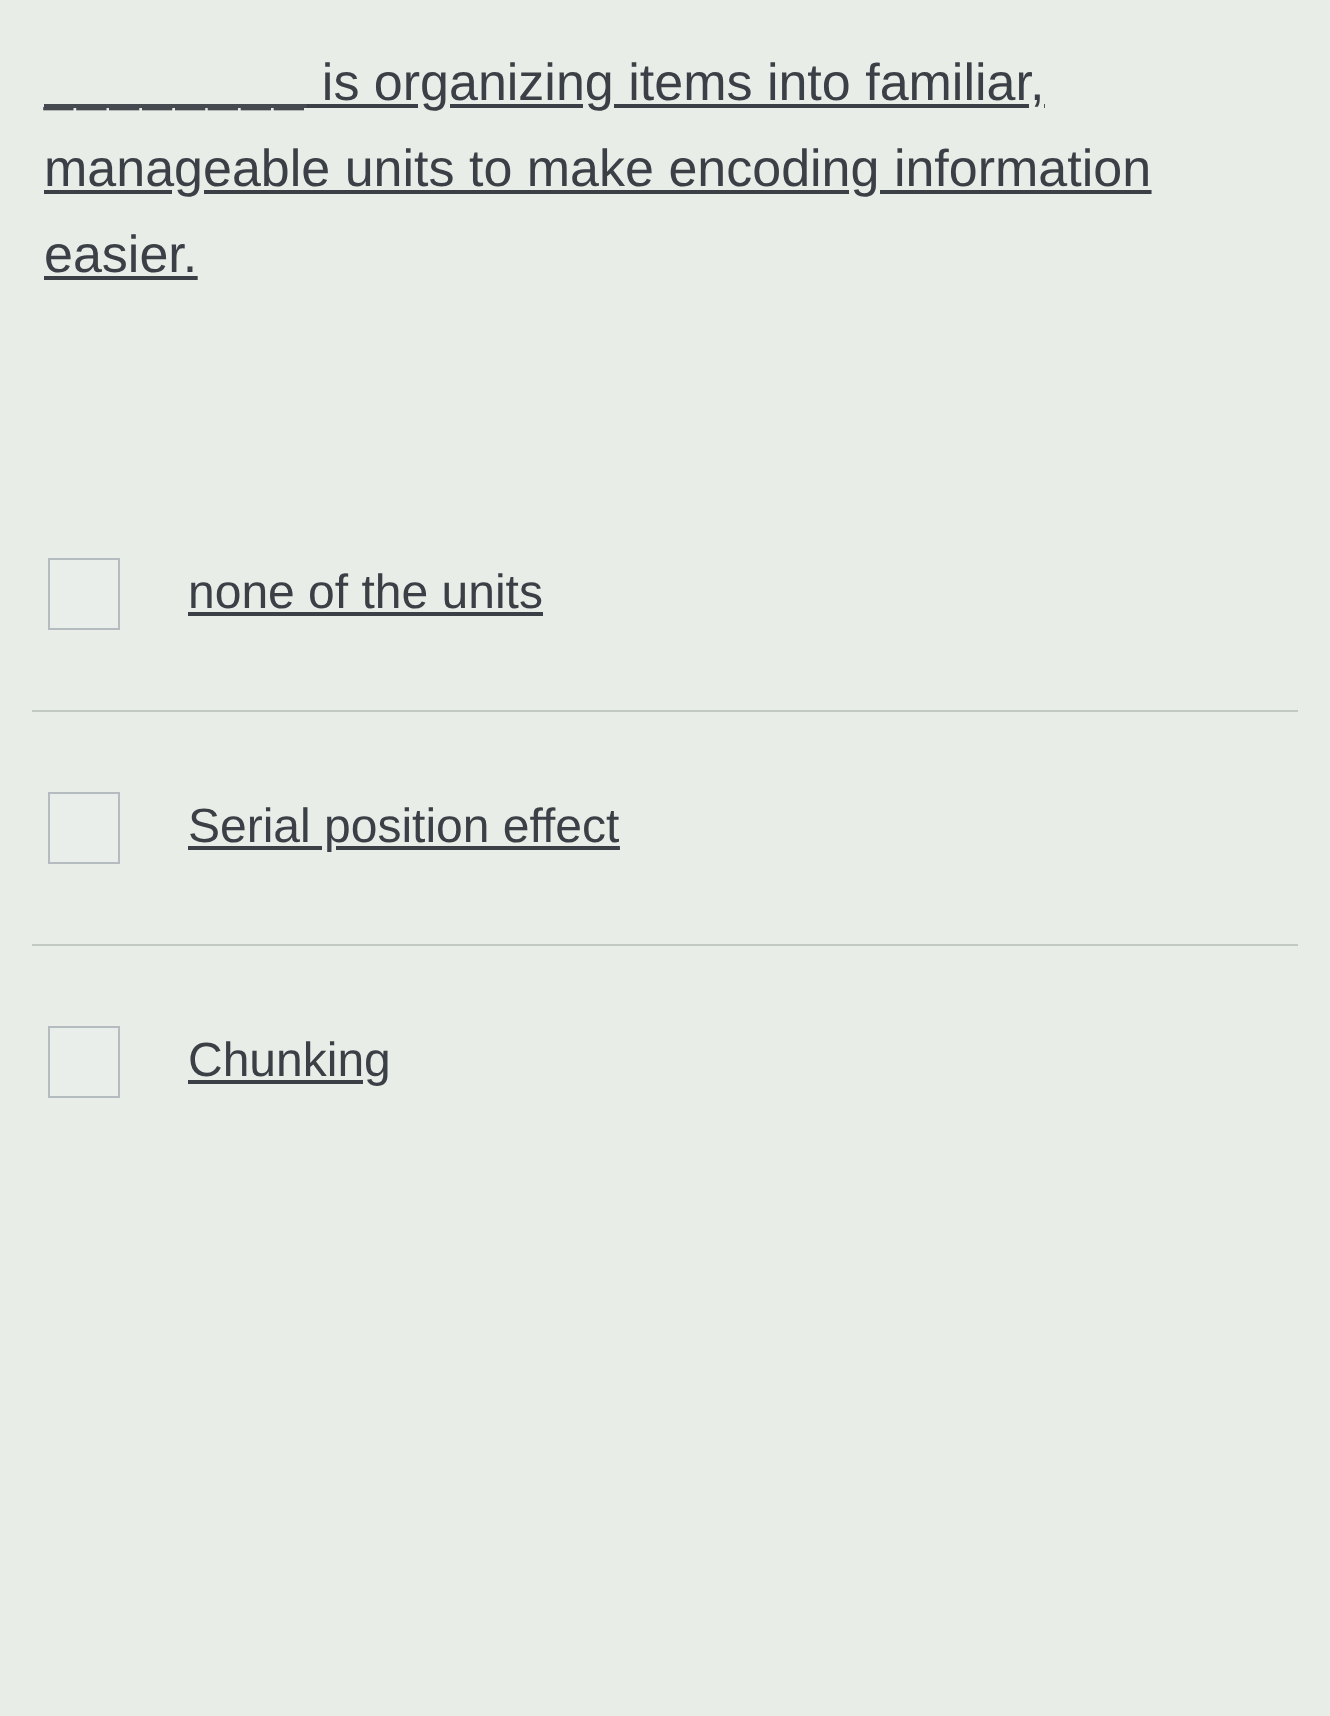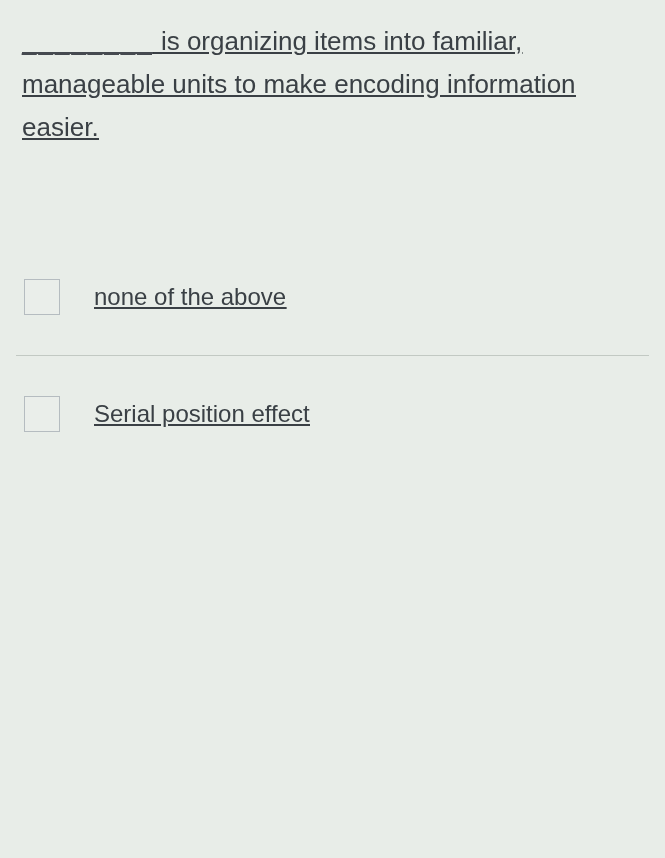--- a/index.html
+++ b/index.html
@@ -60,23 +60,27 @@
 <body>
 
 <div class="question">
   <span class="blank">________</span><span> is organizing items into familiar, manageable units to make encoding information easier.</span>
 </div>
 
 <div class="options">
 
   <div class="option-row">
     <div class="checkbox"></div>
-    <span class="option-label">none of the above</span>
+    <span class="option-label">none of the units</span>
   </div>
 
 
   <div class="option-row">
     <div class="checkbox"></div>
     <span class="option-label">Serial position effect</span>
   </div>
 
+  <div class="option-row">
+    <div class="checkbox"></div>
+    <span class="option-label">Chunking</span>
+  </div>
 
 </div>
 
 </body></html>

